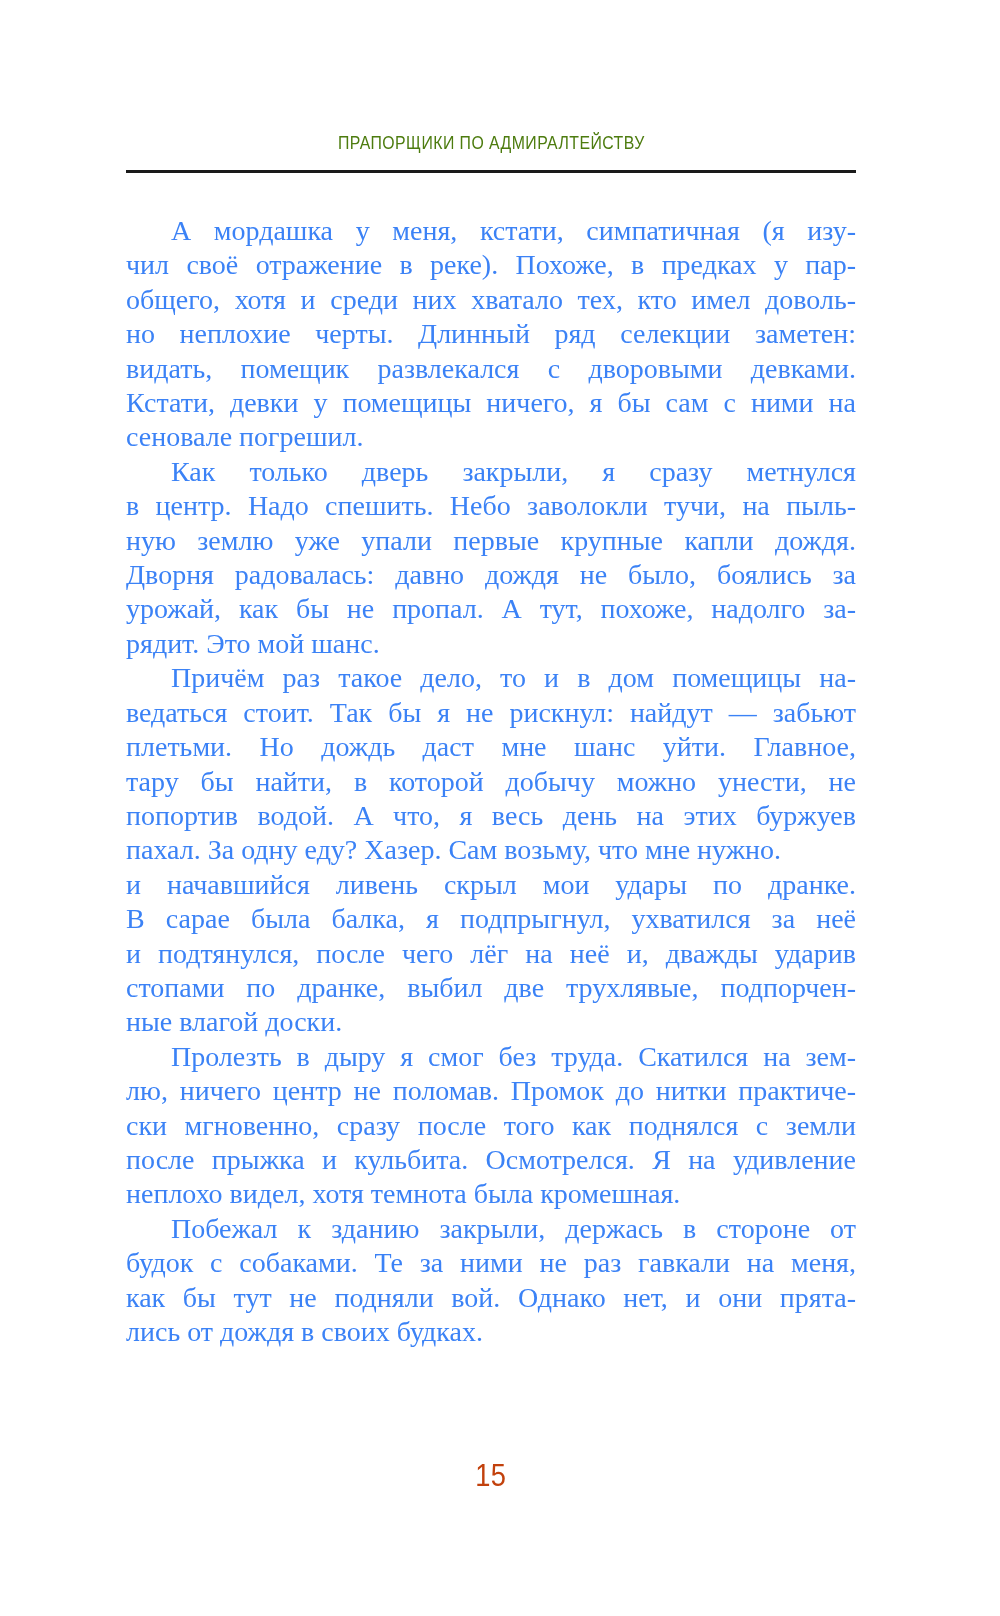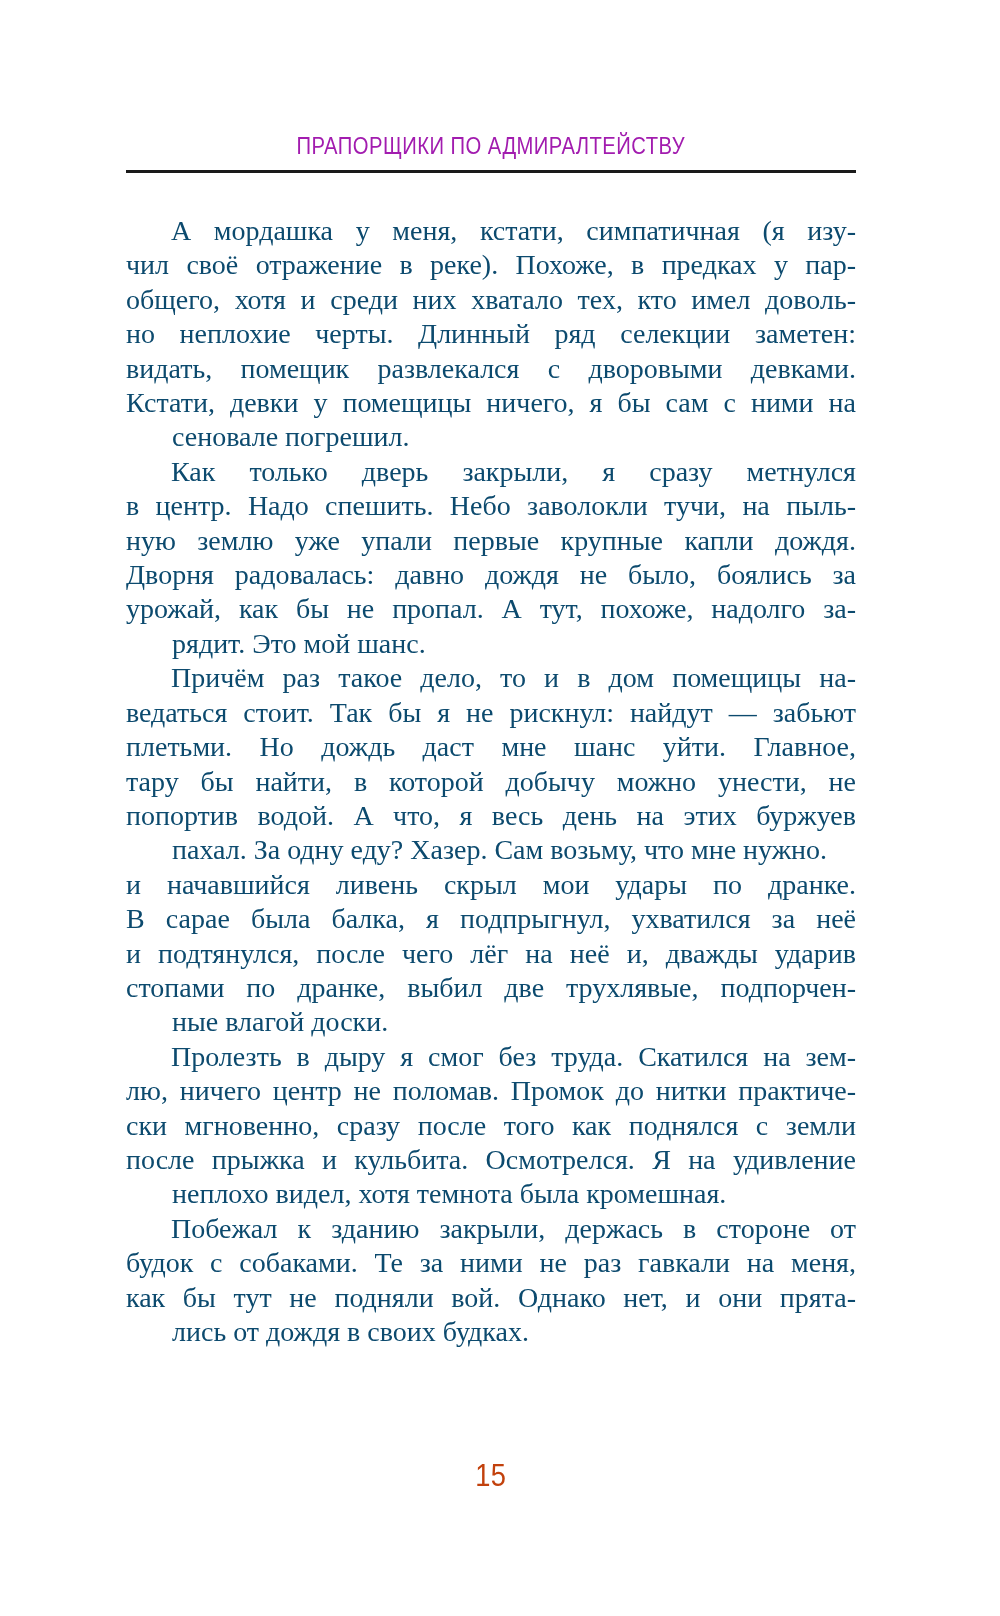--- a/index.html
+++ b/index.html
@@ -12,51 +12,51 @@
     position: relative;
     width: 1000px; height: 1616px;
     background: #ffffff;
     overflow: hidden;
   }
   .running-head-wrap {
     position: absolute;
     top: 133px; left: 126px; width: 730px;
     text-align: center;
     font-family: "Liberation Sans", sans-serif;
-    font-size: 23px;
+    font-size: 18px;
     font-weight: 400;
-    color: #a21caf;
+    color: #4d7c0f;
     white-space: nowrap;
   }
   .condensed {
     display: inline-block;
     transform: scaleX(0.88);
     transform-origin: center;
     letter-spacing: 0.5px;
   }
   .head-rule {
     position: absolute;
     top: 170px; left: 126px;
     width: 730px; height: 3px;
     background: #1a1a1a;
   }
   .body-text {
     position: absolute;
     top: 214px; left: 126px; width: 730px;
     font-family: "Liberation Serif", serif;
     font-size: 28px;
     line-height: 34.4px;
-    color: #0c4a6e;
+    color: #3b82f6;
   }
   .line {
     text-align: justify;
     text-align-last: justify;
   }
   .line.para-first { text-indent: 45px; }
-  .line.para-last  { text-align-last: left; margin-left: 46px; }
+  .line.para-last  { text-align-last: left; }
   .page-number-wrap {
     position: absolute;
     top: 1458px; left: 126px; width: 730px;
     text-align: center;
     font-family: "Liberation Sans", sans-serif;
     font-size: 31px;
     color: #c2410c;
   }
 </style>
 </head>

